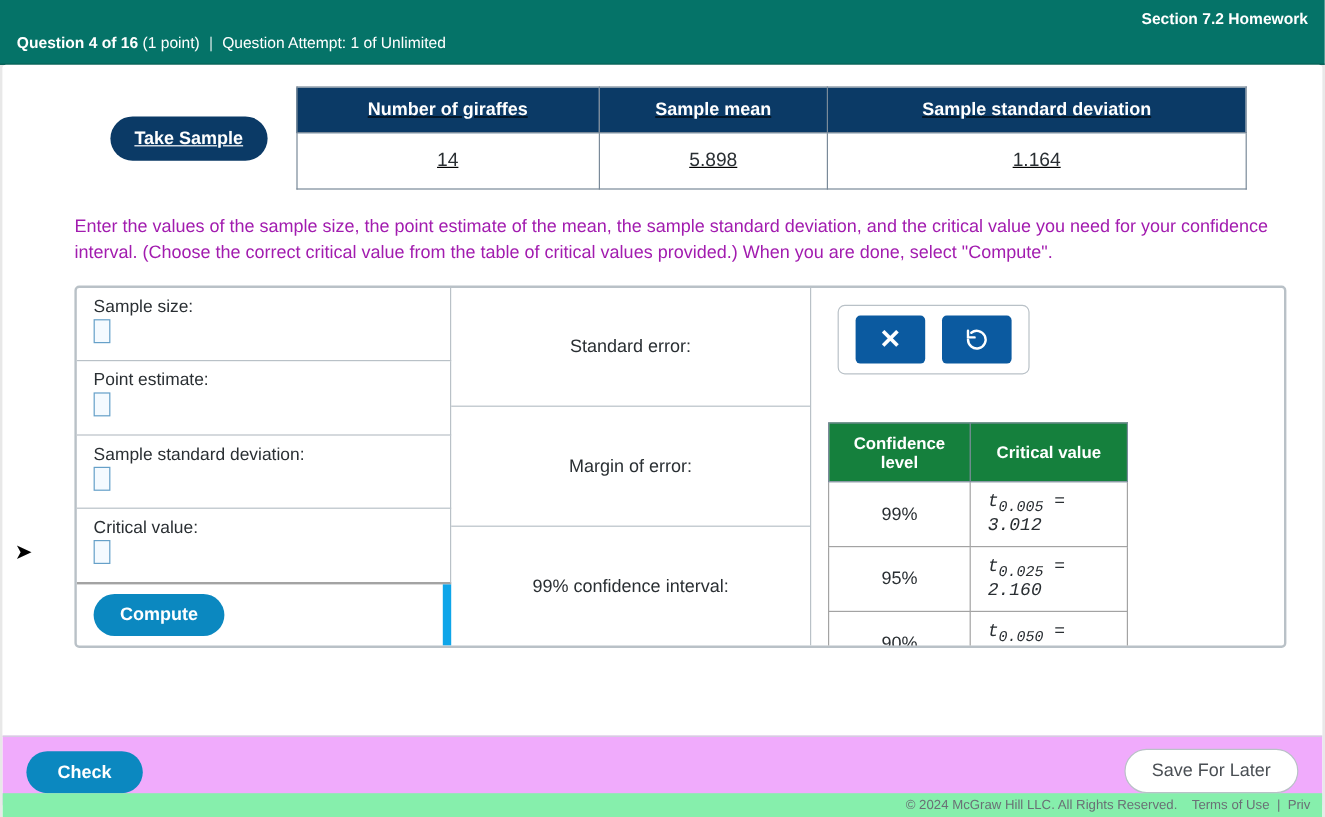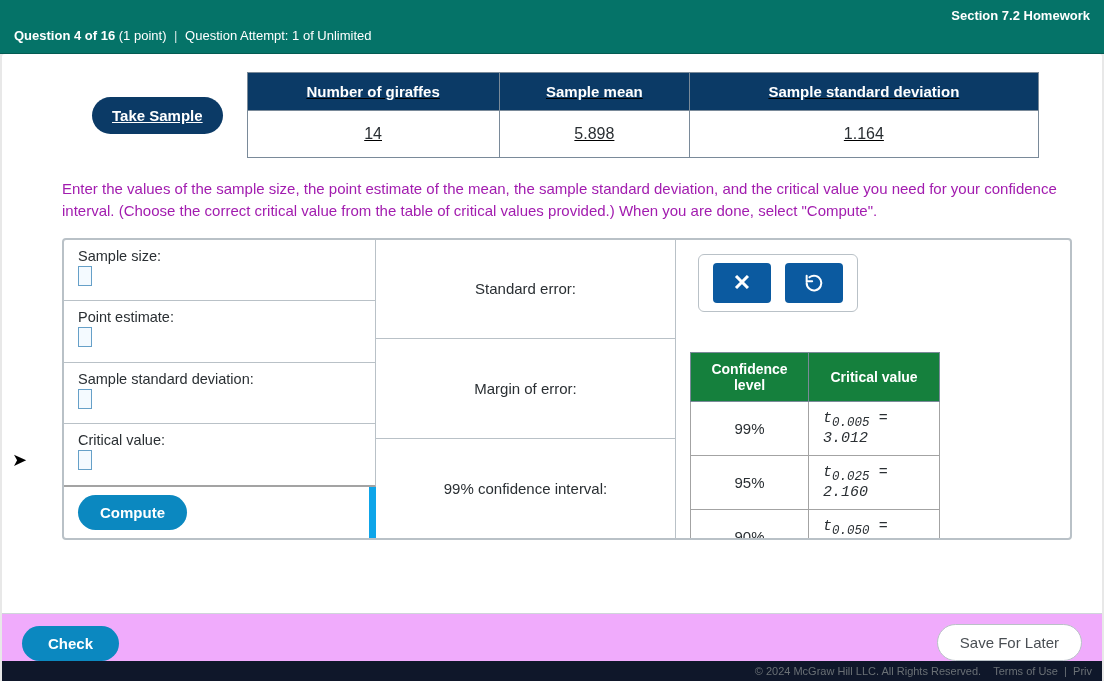--- a/index.html
+++ b/index.html
@@ -209,21 +209,21 @@
     color: #4a4f54;
     border: 1px solid #b9c1c7;
     border-radius: 22px;
     padding: 9px 22px;
     font-size: 15px;
     cursor: pointer;
   }
   .copyright {
     position: absolute;
     left: 0; right: 0; bottom: 0;
-    background: #0f172a;
+    background: #86efac;
     font-size: 11px;
     color: #6a7075;
     text-align: right;
     padding: 4px 10px;
   }
   .copyright a { color: #6a7075; text-decoration: none; }
 
   .cursor-arrow {
     position: absolute;
     left: 10px; top: 395px;

